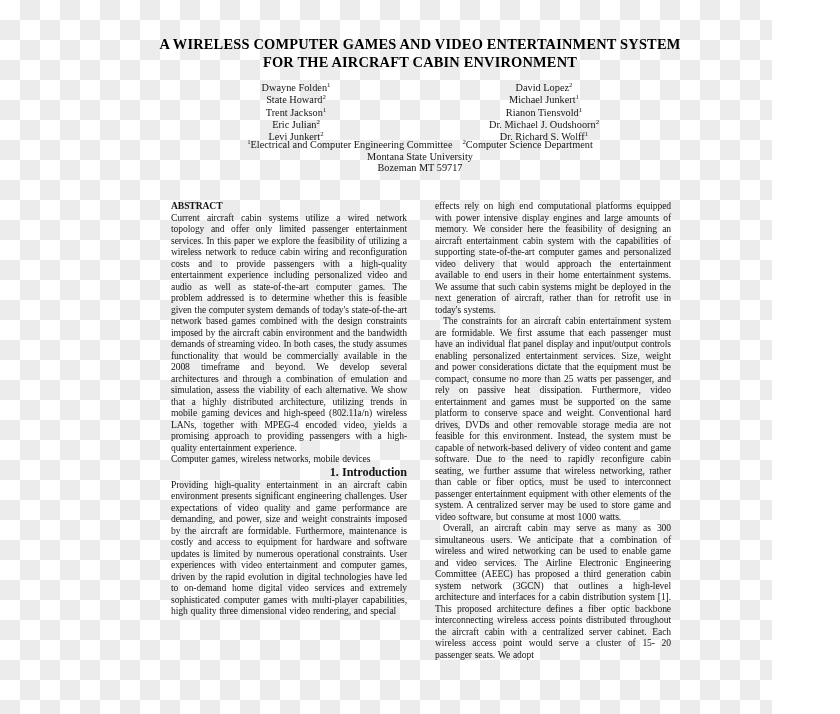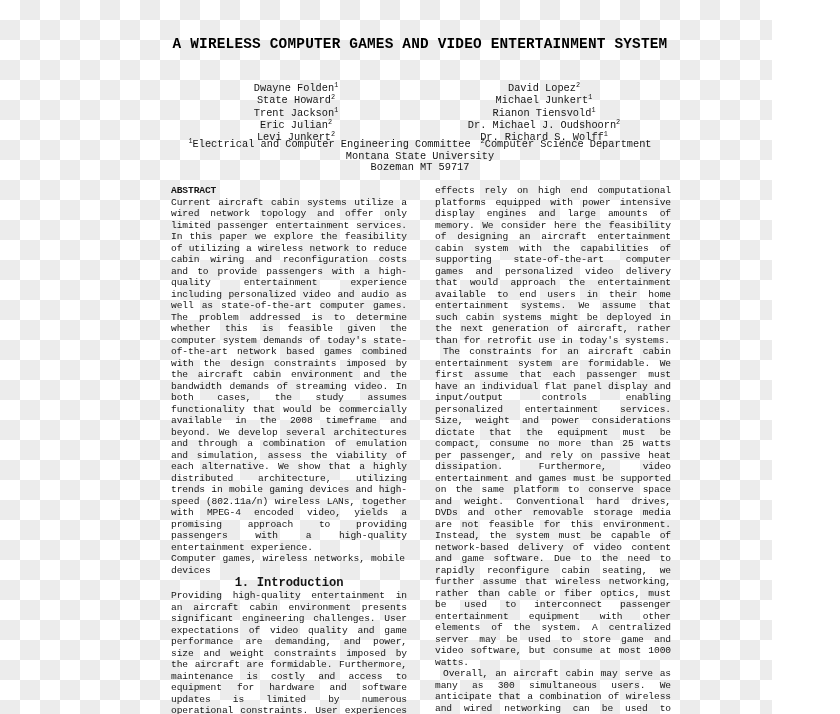--- a/index.html
+++ b/index.html
@@ -2,21 +2,21 @@
 <html><head>
 <meta charset="utf-8">
 <style>
   html,body { margin:0; padding:0; background:#fff; }
   .canvas {
     position:relative; width:772px; height:714px; overflow:hidden;
     background:#ffffff;
     background-image: conic-gradient(#ffffff 0 25%, #ececec 0 50%, #ffffff 0 75%, #ececec 0);
     background-size:40px 40px;
     background-position:20px 0;
-    font-family:Liberation Mono, monospace;
+    font-family:Liberation Serif, serif;
     color:#151515;
   }
   .title-block {
     position:absolute; top:36px; left:60px; width:720px;
     text-align:center; font-weight:bold; font-size:14.4px; line-height:17.6px;
     color:#000; letter-spacing:0.2px;
   }
   .authors-row {
     position:absolute; top:82px; left:172px; width:496px;
     display:flex; font-size:10.3px; line-height:12.3px; text-align:center;
@@ -25,42 +25,43 @@
   .author-line { white-space:nowrap; }
   sup.aff { font-size:6.8px; line-height:0; vertical-align:super; }
   .affil-block {
     position:absolute; top:139px; left:60px; width:720px;
     text-align:center; font-size:10.3px; line-height:11.6px;
   }
   .affil-gap { display:inline-block; width:10px; }
   .email-line a { color:#3434cd; text-decoration:underline; }
   .email-plain { margin-left:9px; }
   .col {
-    position:absolute; top:185px; width:236px;
+    position:absolute; top:200px; width:236px;
     text-align:justify; font-size:9.6px; line-height:11.5px;
     letter-spacing:-0.1px; word-spacing:0.5px;
   }
   .col-left  { left:171px; }
   .col-right { left:435px; }
   .col p { margin:0; }
   .head-small { font-weight:bold; text-align:left; margin:0; }
   .keywords-head { margin-top:13px; }
   .intro-head {
     font-weight:bold; font-size:12.2px; line-height:14px;
-    text-align:center; margin:15px 0 2px 0;
+    text-align:right; margin:15px 0 2px 0;
   }
   .para-indent { text-indent:8px; }
 </style>
 </head>
 <body>
 
 <div class="canvas">
 
   <div class="title-block">
     <div>A WIRELESS COMPUTER GAMES AND VIDEO ENTERTAINMENT SYSTEM</div>
+    <div>FOR THE AIRCRAFT CABIN ENVIRONMENT</div>
   </div>
 
   <div class="authors-row">
     <div class="authors-col">
       <div class="author-line"><span>Dwayne Folden</span><sup class="aff">1</sup></div>
       <div class="author-line"><span>State Howard</span><sup class="aff">2</sup></div>
       <div class="author-line"><span>Trent Jackson</span><sup class="aff">1</sup></div>
       <div class="author-line"><span>Eric Julian</span><sup class="aff">2</sup></div>
       <div class="author-line"><span>Levi Junkert</span><sup class="aff">2</sup></div>
     </div>

